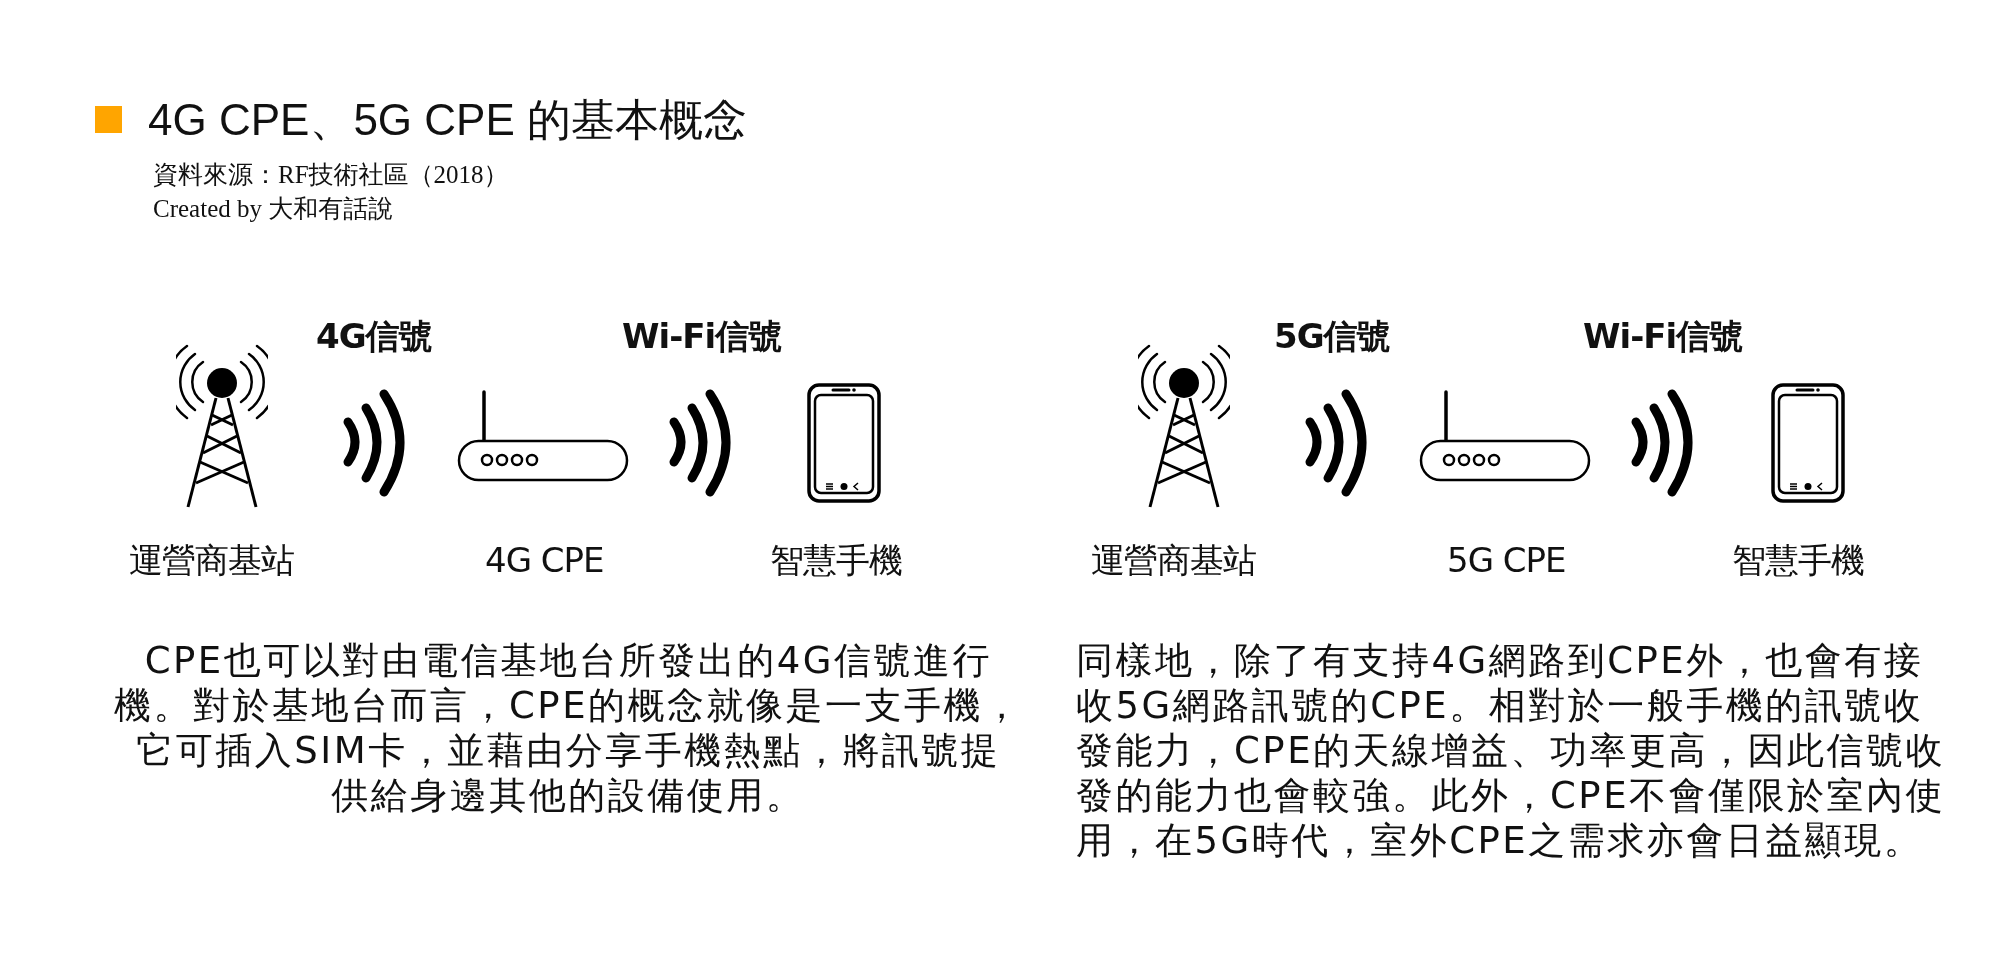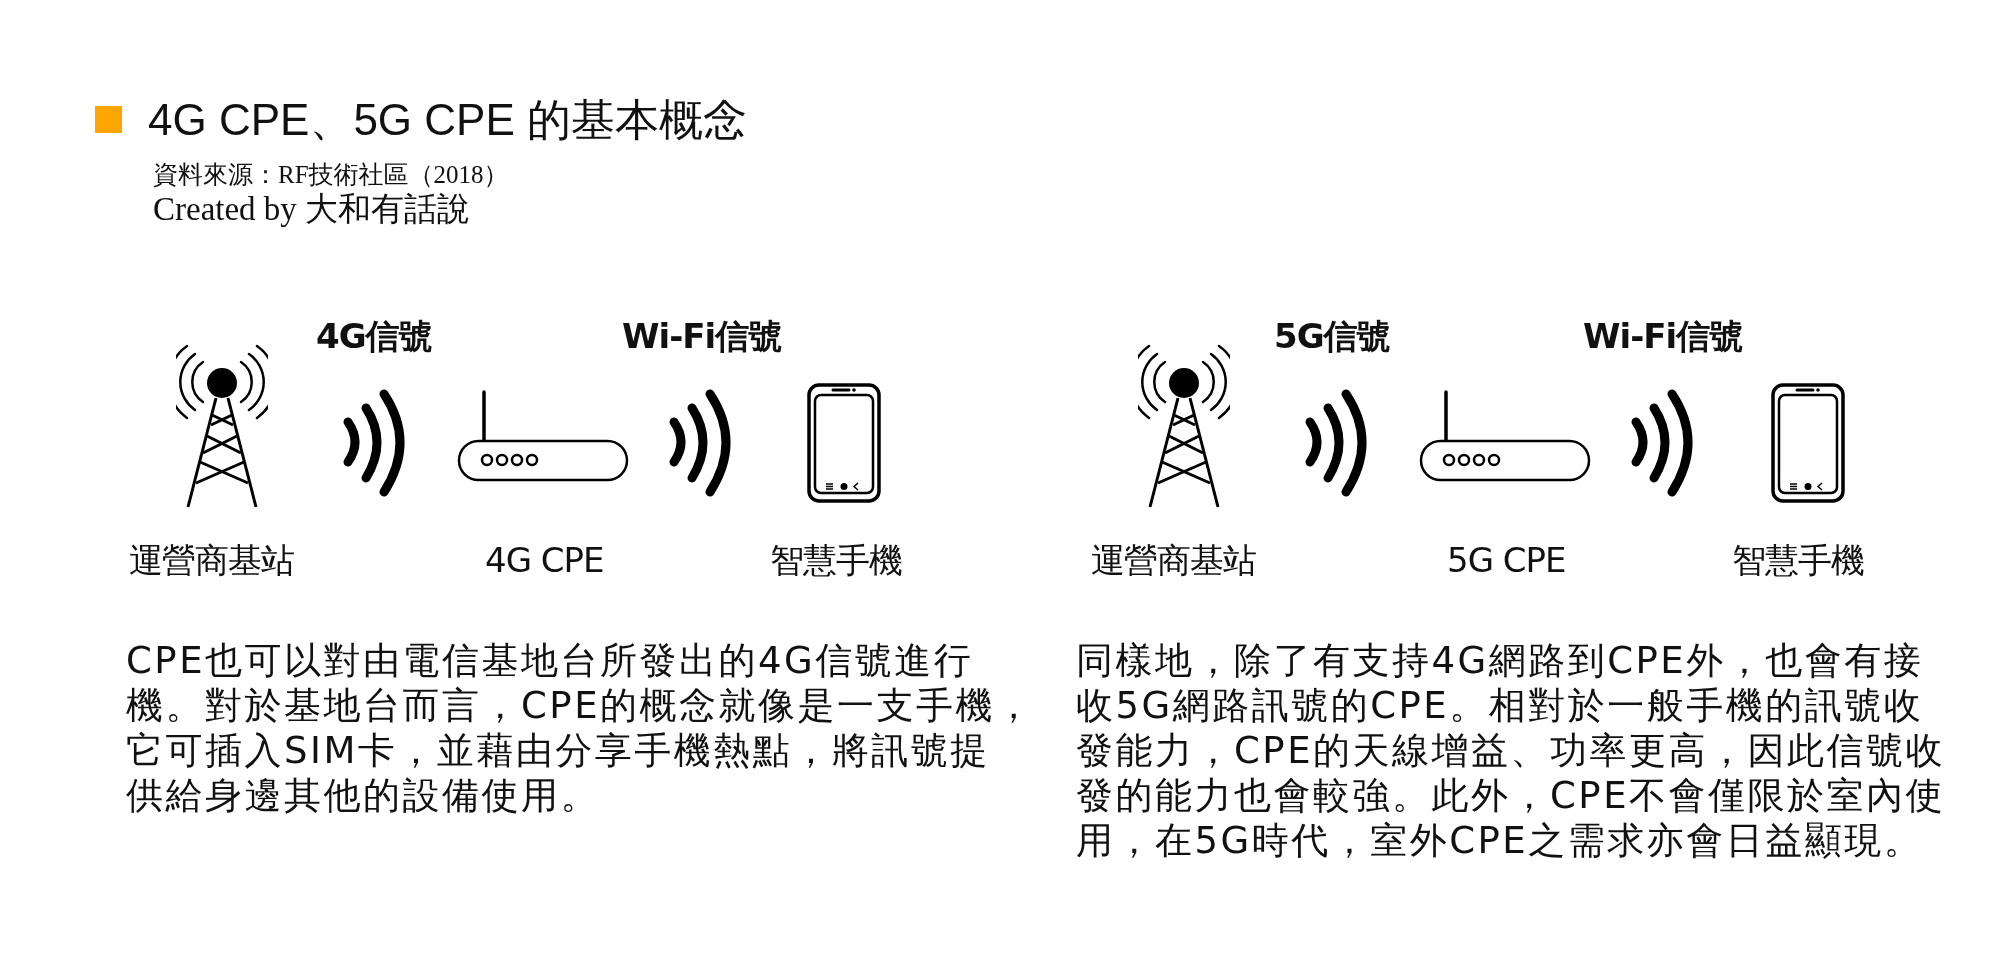--- a/index.html
+++ b/index.html
@@ -2,33 +2,33 @@
 <html><head>
 <meta charset="utf-8">
 <style>
   * { margin: 0; padding: 0; box-sizing: border-box; }
   html, body { width: 2000px; height: 959px; background: #ffffff; overflow: hidden; }
   body { position: relative; color: #111; font-family: "DejaVu Sans", "Liberation Sans", sans-serif; }
 
   .bullet { position: absolute; left: 95px; top: 106px; width: 27px; height: 27px; }
   .title { position: absolute; left: 148px; top: 92px; font-size: 44px; line-height: 56px; font-weight: 400; letter-spacing: 0px; white-space: nowrap; font-family: "Liberation Sans", "DejaVu Sans", sans-serif; }
   .source { position: absolute; left: 153px; top: 158px; font-size: 25px; line-height: 34px; font-family: "Liberation Serif", "DejaVu Serif", serif; white-space: nowrap; text-align: right; }
-  .credit { position: absolute; left: 153px; top: 192px; font-size: 33px; line-height: 34px; font-family: "Liberation Serif", "DejaVu Serif", serif; white-space: nowrap; }
+  .credit { position: absolute; left: 153px; top: 192px; font-size: 25px; line-height: 34px; font-family: "Liberation Serif", "DejaVu Serif", serif; white-space: nowrap; }
 
   .diagram { position: absolute; top: 300px; width: 900px; height: 300px; }
   .diagram.left { left: 0px; }
   .diagram.right { left: 962px; }
 
   .sig-label { position: absolute; top: 16px; font-size: 34px; font-weight: 700; line-height: 40px; white-space: nowrap; font-family: "DejaVu Sans", sans-serif; letter-spacing: -1px; }
   .node-label { position: absolute; top: 238px; font-size: 34px; font-weight: 400; line-height: 44px; white-space: nowrap; font-family: "DejaVu Sans", sans-serif; letter-spacing: -1px; }
 
   .icon { position: absolute; }
 
   .para { position: absolute; top: 638px; font-size: 37px; line-height: 45px; letter-spacing: 2.5px; white-space: nowrap; font-family: "DejaVu Sans", sans-serif; }
-  .para.left { left: 126px; }
+  .para.left { left: 114px; text-align: center; }
   .para.right { left: 1076px; }
   .para .line { display: block; }
 </style>
 </head>
 <body>
 
 <div class="bullet" style="background:#FFA500;"></div>
 <div class="title">4G CPE、5G CPE 的基本概念</div>
 <div class="source">資料來源：RF技術社區（2018）</div>
 <div class="credit">Created by 大和有話說</div>

